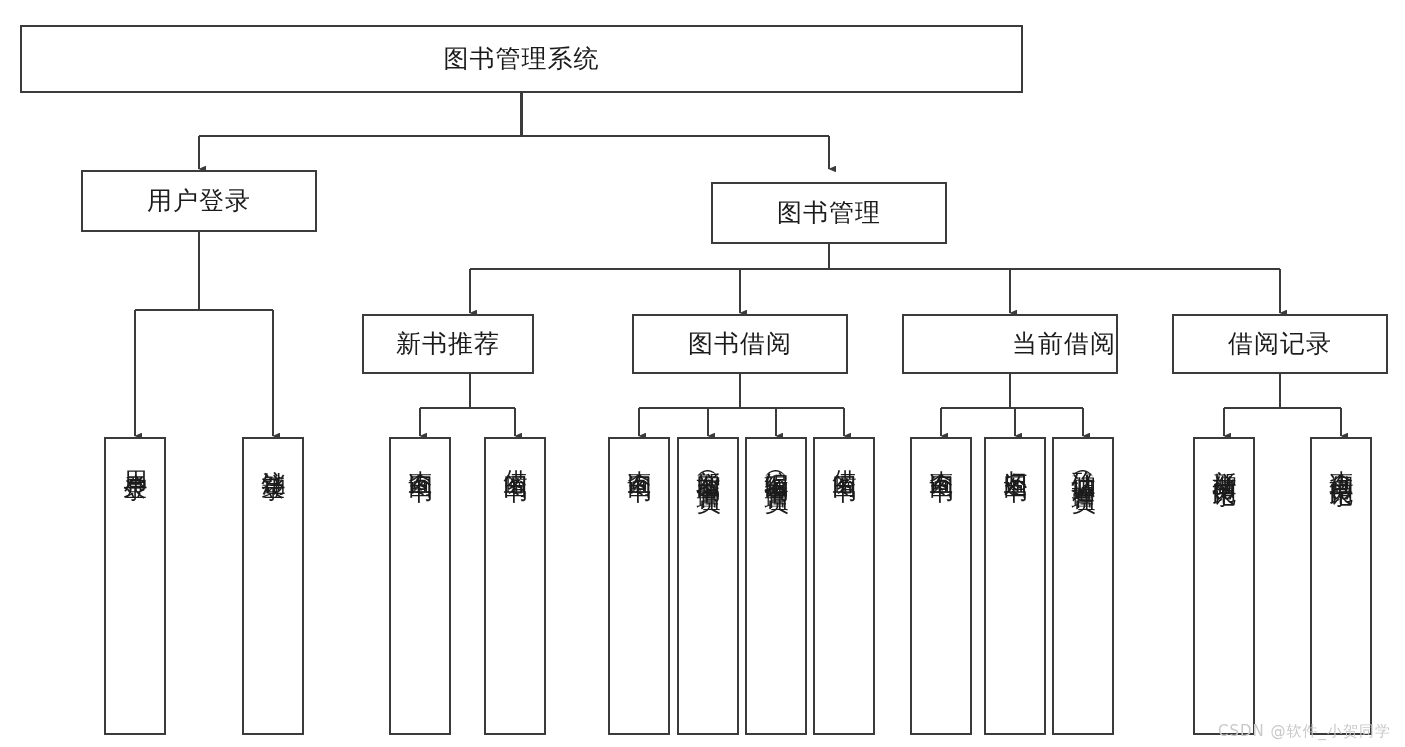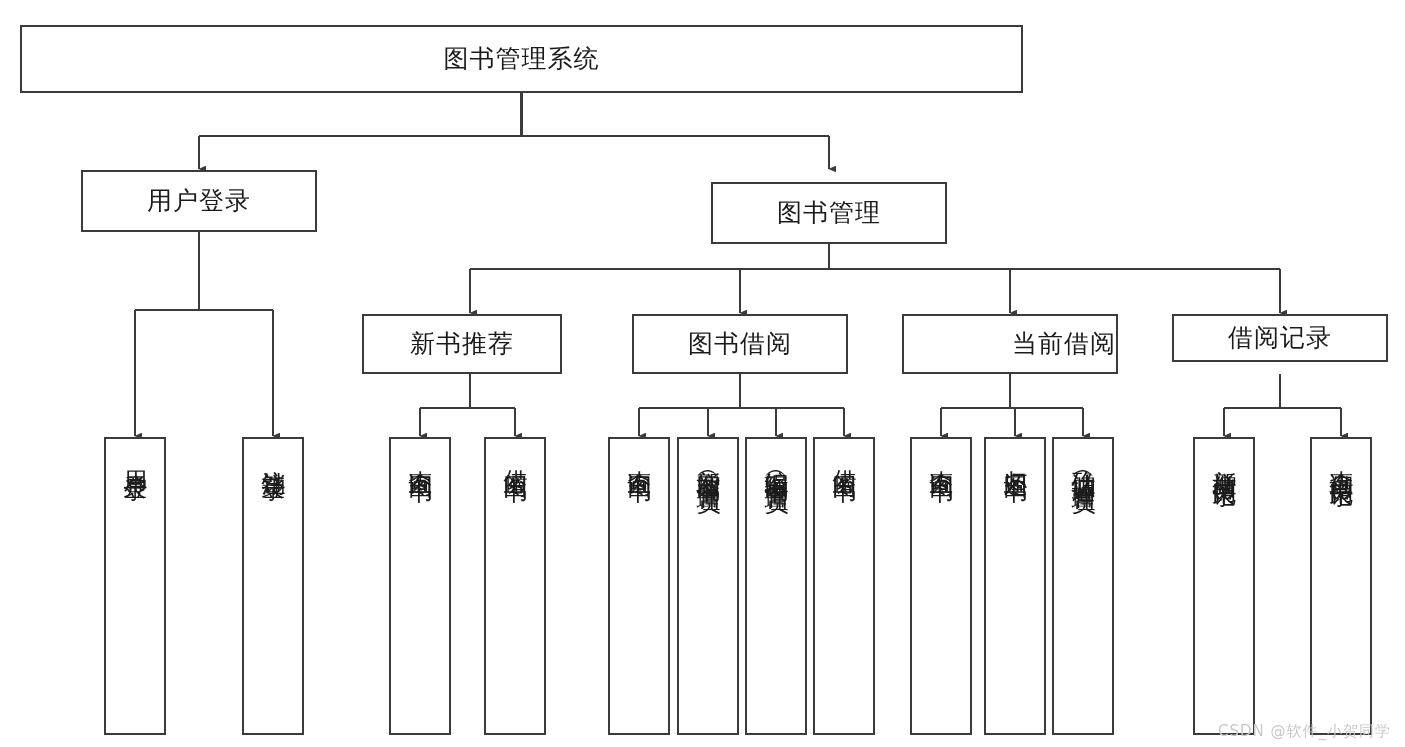--- a/index.html
+++ b/index.html
@@ -91,30 +91,30 @@
   <div id="nodes-layer">
       <div class="node-box horizontal root" style="left: 20px; top: 25px; width: 1003px; height: 68px;">
         <span class="hlabel">图书管理系统</span>
       </div>
       <div class="node-box horizontal" style="left: 81px; top: 170px; width: 236px; height: 62px;">
         <span class="hlabel">用户登录</span>
       </div>
       <div class="node-box horizontal" style="left: 711px; top: 170px; width: 236px; height: 62px; margin-top: 12px;">
         <span class="hlabel">图书管理</span>
       </div>
-      <div class="node-box horizontal" style="left: 362px; top: 314px; width: 200px; height: 60px;">
+      <div class="node-box horizontal" style="left: 362px; top: 314px; width: 172px; height: 60px;">
         <span class="hlabel">新书推荐</span>
       </div>
       <div class="node-box horizontal" style="left: 632px; top: 314px; width: 216px; height: 60px;">
         <span class="hlabel">图书借阅</span>
       </div>
       <div class="node-box horizontal" style="left: 902px; top: 314px; width: 216px; height: 60px; justify-content: flex-end;">
         <span class="hlabel">当前借阅</span>
       </div>
-      <div class="node-box horizontal" style="left: 1172px; top: 314px; width: 216px; height: 48px;">
+      <div class="node-box horizontal" style="left: 1172px; top: 314px; width: 216px; height: 60px;">
         <span class="hlabel">借阅记录</span>
       </div>
       <div class="node-box vertical" style="left: 104px; top: 437px; width: 62px; height: 298px;">
         <span class="vlabel">用户登录</span>
       </div>
       <div class="node-box vertical" style="left: 242px; top: 437px; width: 62px; height: 298px;">
         <span class="vlabel">注销登录</span>
       </div>
       <div class="node-box vertical" style="left: 389px; top: 437px; width: 62px; height: 298px;">
         <span class="vlabel">查询图书</span>

